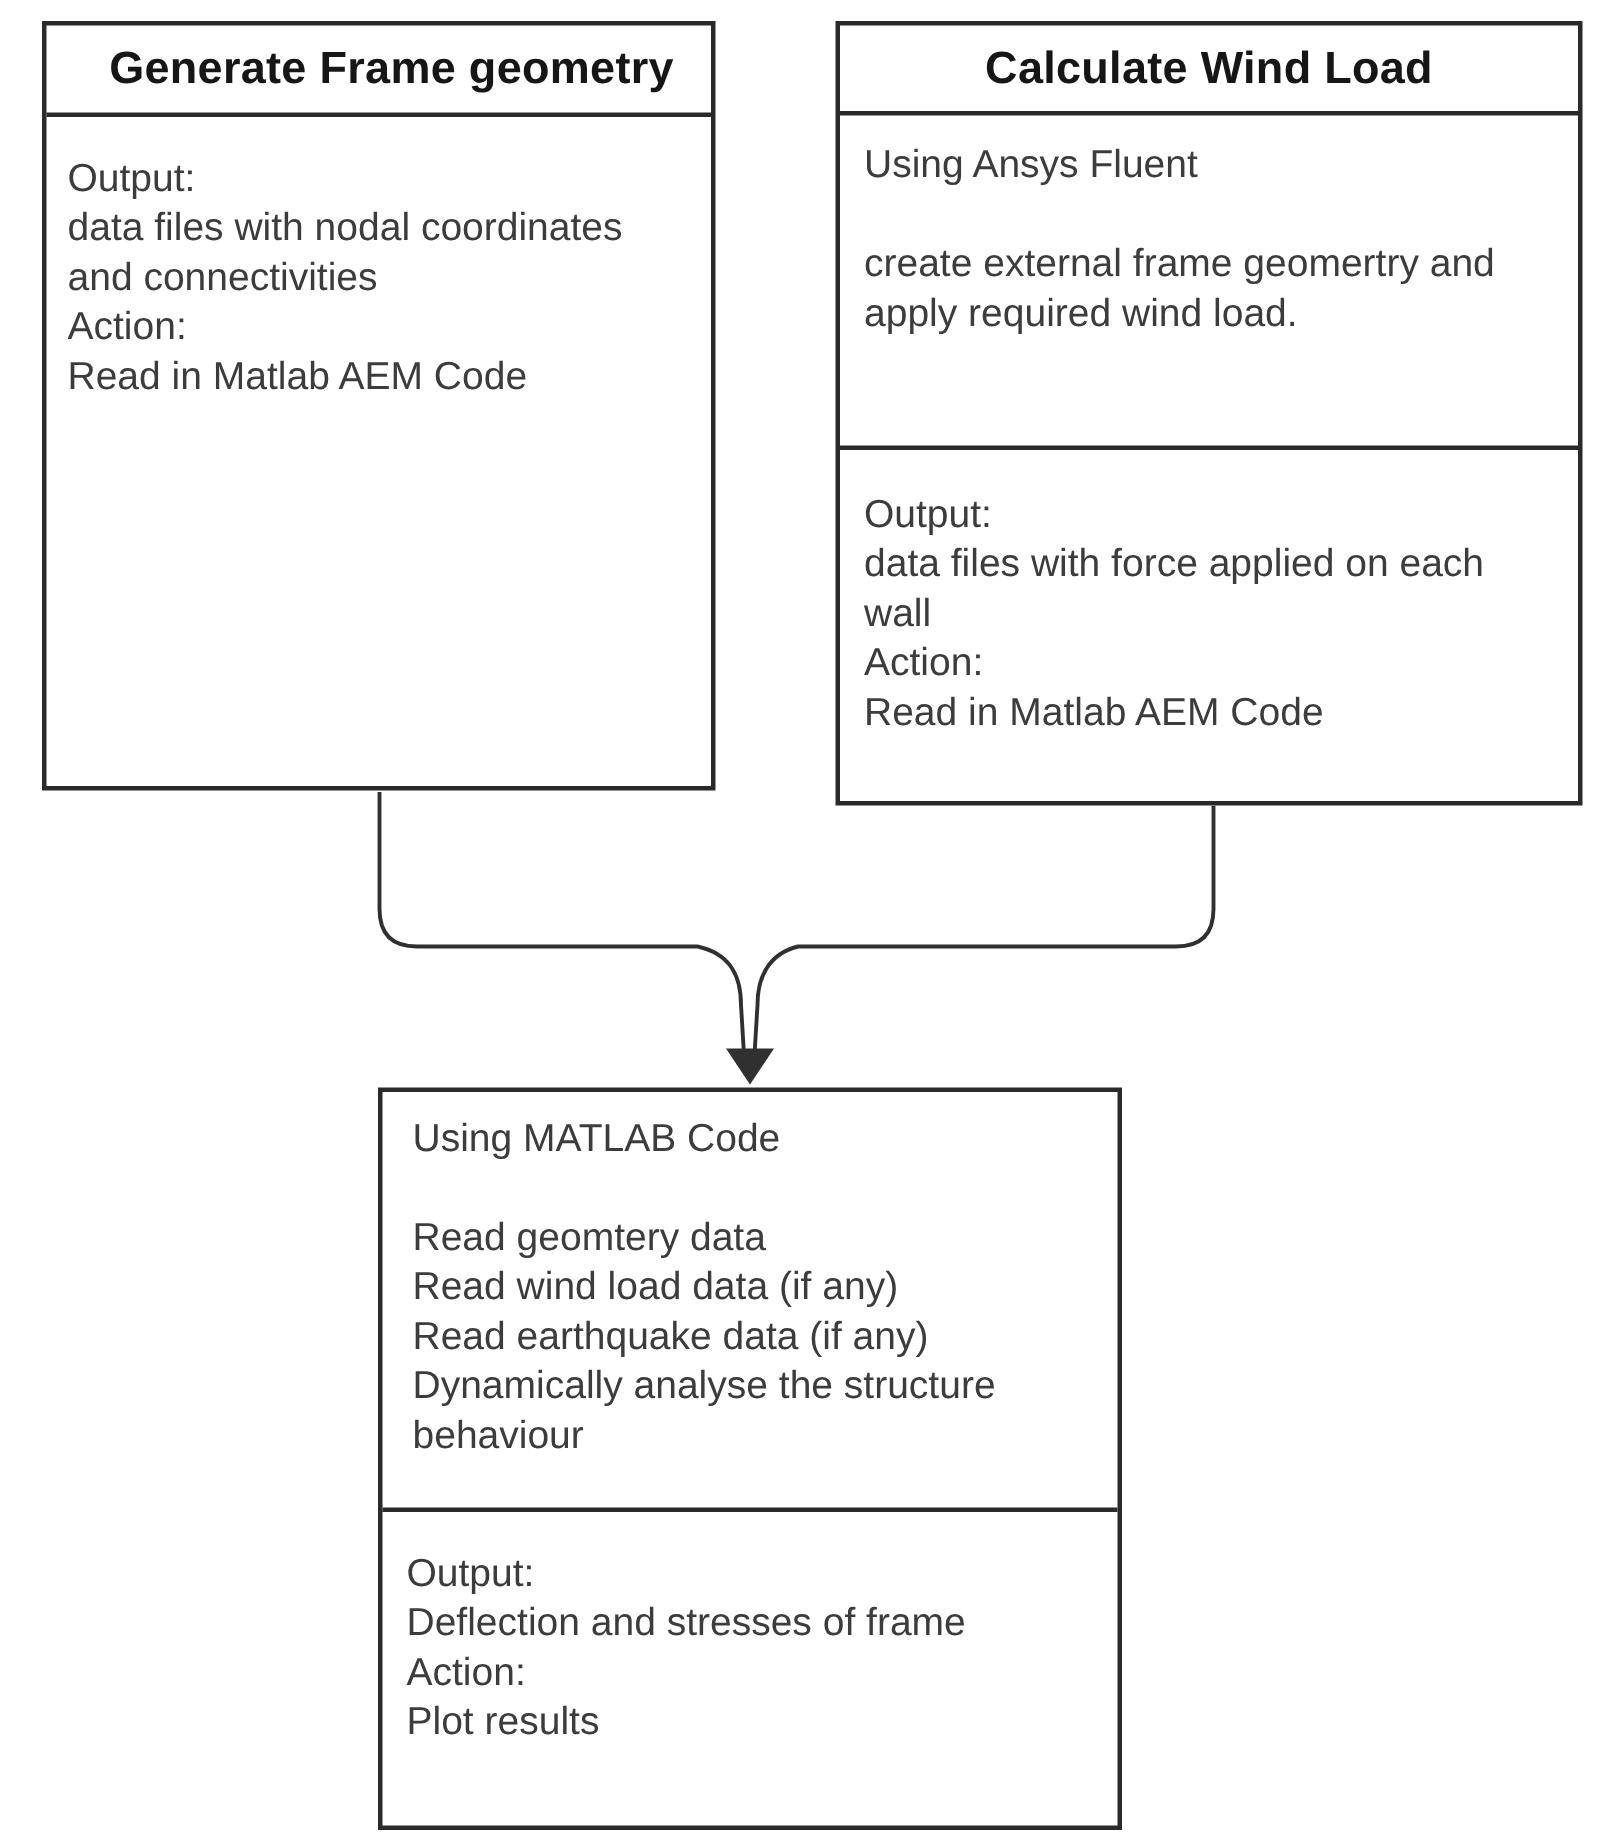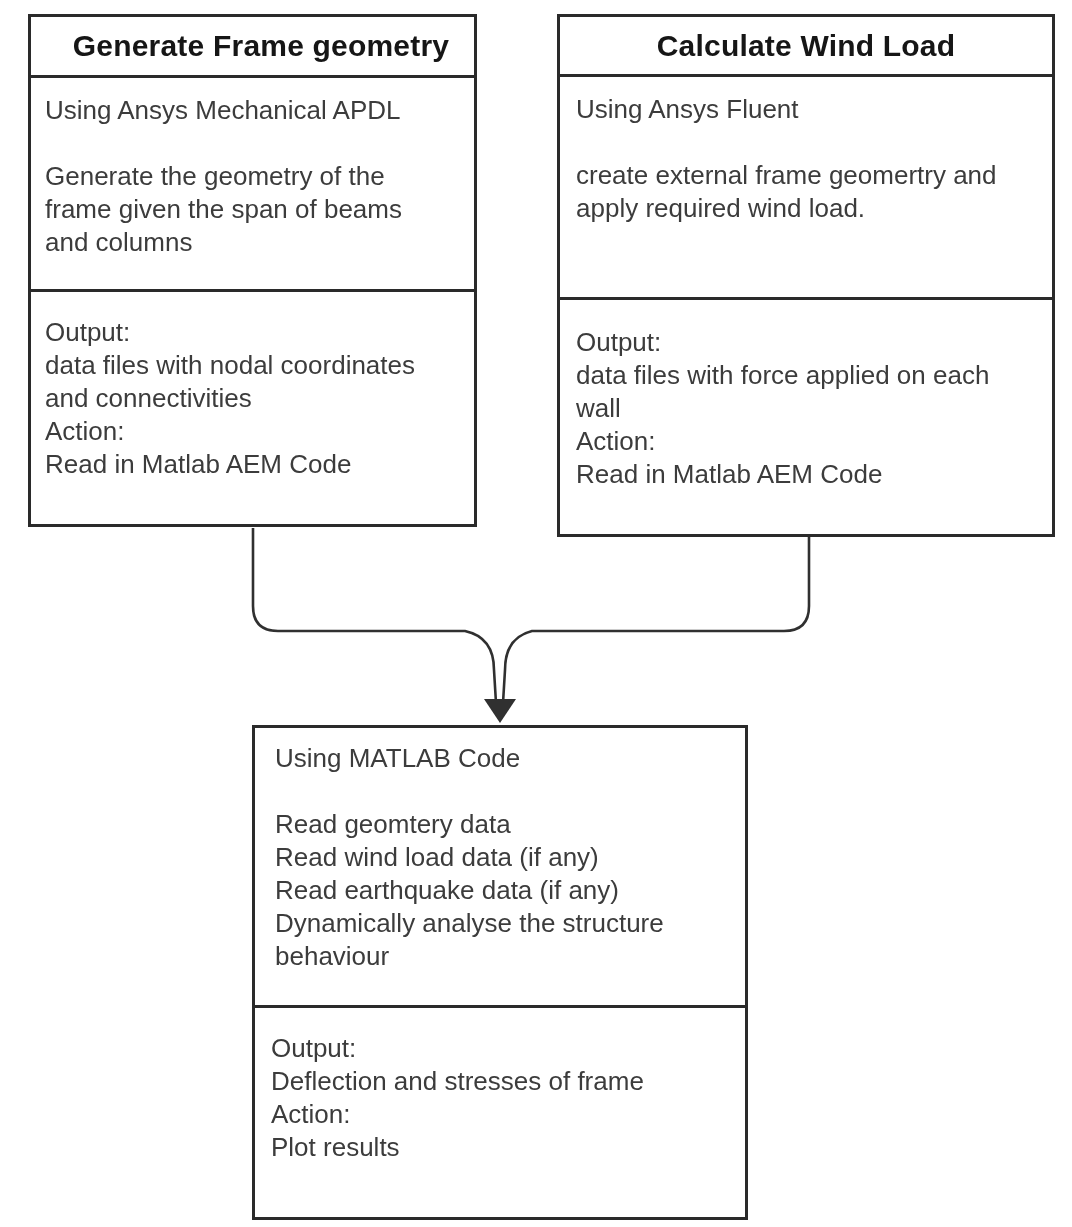--- a/index.html
+++ b/index.html
@@ -66,25 +66,20 @@
 <div class="canvas">
 
   <svg class="edges" viewBox="0 0 1072 1227" aria-hidden="true">
     <path d="M 253,528 L 253,606 Q 253,631 278,631 L 465,631 C 488,636 494,652 494,670 L 496,703"></path>
     <path d="M 809,537 L 809,606 Q 809,631 784,631 L 532,631 C 512,636 505,652 505,670 L 503,703"></path>
     <polygon points="484,699 516,699 500,723"></polygon>
   </svg>
 
   <div class="node node-1">
     <div class="node-title">Generate Frame geometry</div>
-    <div class="node-section sec-desc">Using Ansys Mechanical APDL
-
-Generate the geometry of the
-frame given the span of beams
-and columns</div>
     <div class="node-section sec-out">Output:
 data files with nodal coordinates
 and connectivities
 Action:
 Read in Matlab AEM Code</div>
   </div>
 
   <div class="node node-2">
     <div class="node-title">Calculate Wind Load</div>
     <div class="node-section sec-desc">Using Ansys Fluent

